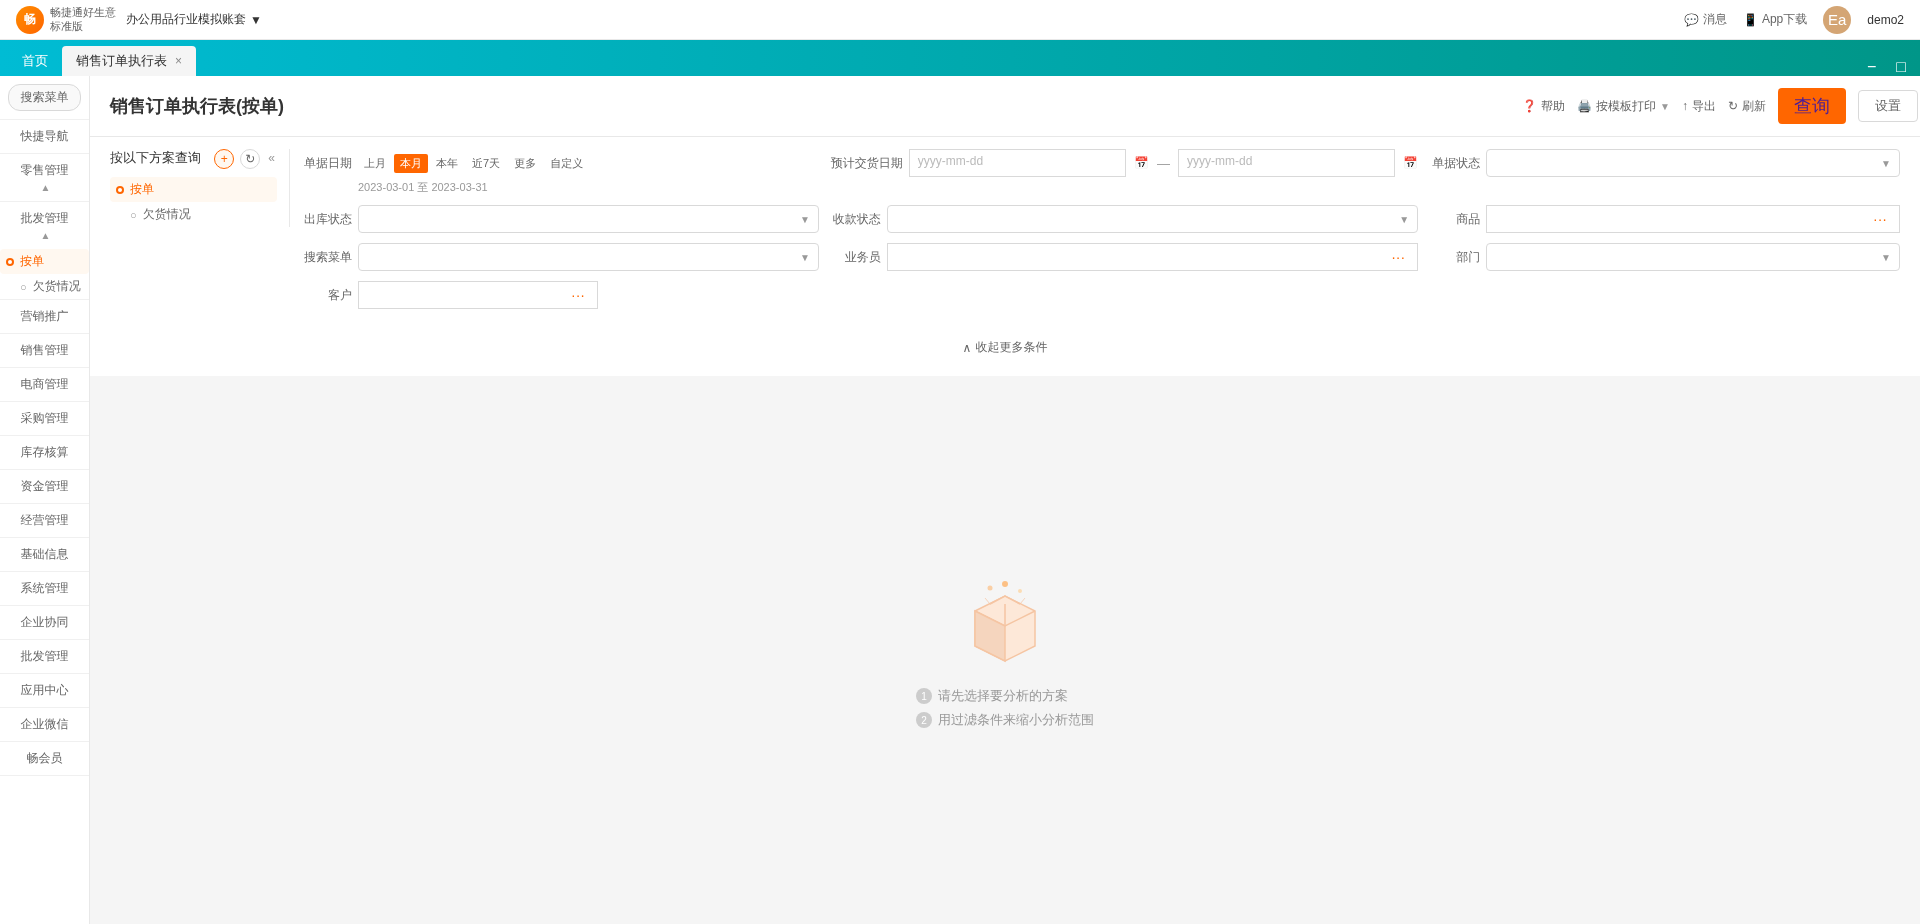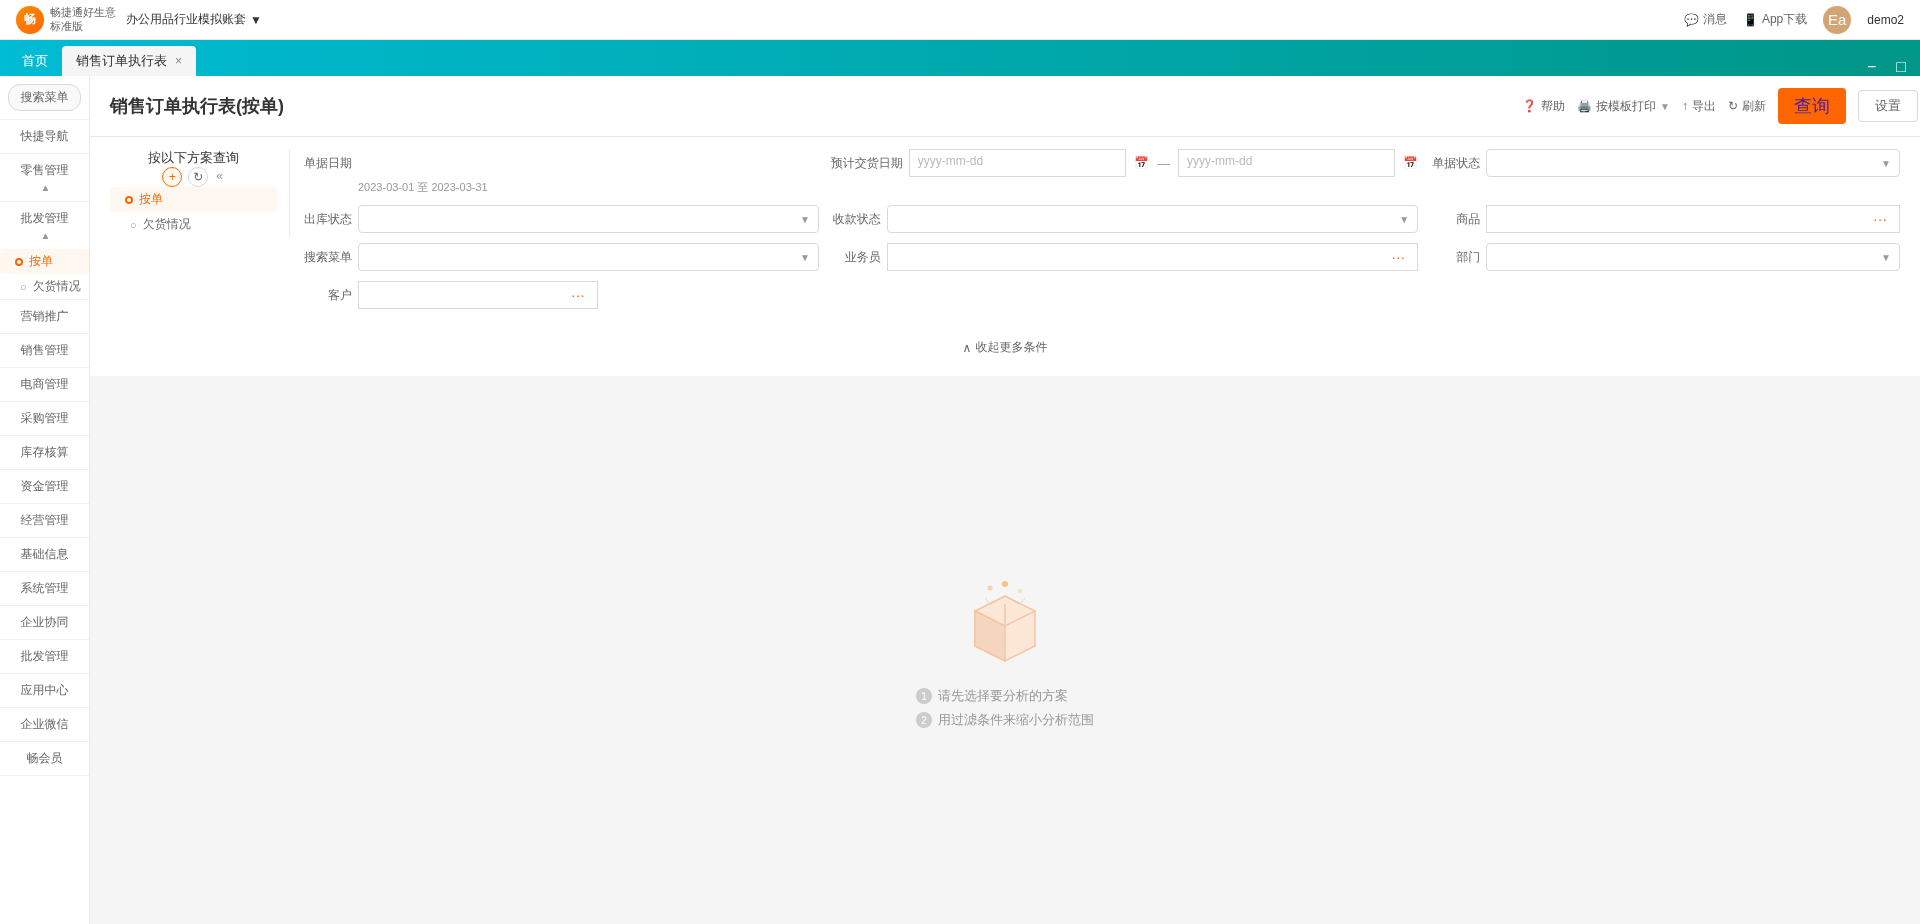--- a/index.html
+++ b/index.html
@@ -170,32 +170,32 @@
     }
 
     
     .left-filter-panel {
       width: 180px;
       border-right: 1px solid #e8e8e8;
       padding-right: 12px;
       margin-right: 12px;
     }
     .left-panel-header {
-      display: flex; align-items: center; justify-content: space-between;  flex-direction: column;
+      display: flex; align-items: flex-start; justify-content: space-between; margin-bottom: 8px;
     }
     .left-panel-title { font-size: 13px; color: #333; font-weight: 500; }
     .left-panel-actions { display: flex; gap: 6px; }
     .icon-btn {
       width: 20px; height: 20px; display: flex; align-items: center; justify-content: center;
       border: 1px solid #d9d9d9; border-radius: 50%; font-size: 12px; color: #666; cursor: pointer;
     }
     .icon-btn.orange { color: #ff6600; border-color: #ff6600; background: #fff8f0; }
     .btn-arrow { font-size: 12px; color: #999; cursor: pointer; padding: 2px; }
     .scheme-item {
-      display: flex; align-items: center; gap: 6px; padding: 4px 15px; border-radius: 4px; cursor: pointer;
+      display: flex; align-items: center; gap: 6px; padding: 4px 6px; border-radius: 4px; cursor: pointer;
     }
     .scheme-item.active { background: #fff8f0; }
     .scheme-dot { width: 8px; height: 8px; border-radius: 50%; background: #ff6600; display: flex; align-items: center; justify-content: center; }
     .scheme-dot-inner { width: 4px; height: 4px; border-radius: 50%; background: #fff; }
     .scheme-label { font-size: 12px; color: #ff6600; }
     .sub-scheme-item {
       display: flex; align-items: center; gap: 6px; padding: 4px 6px 4px 20px; cursor: pointer;
     }
     .sub-scheme-icon { font-size: 11px; color: #999; }
     .sub-scheme-label { font-size: 12px; color: #666; }
@@ -483,20 +483,30 @@
             <span class="sub-scheme-label">欠货情况</span>
           </div>
         </div>
 
         <div class="filter-fields">
 
           <div class="filter-fields-row">
 
             <div class="filter-field" style="flex:2.2">
               <span class="filter-label">单据日期</span>
+              <div class="filter-control">
+                <div class="date-tabs">
+                  <span class="date-tab">上月</span>
+                  <span class="date-tab active">本月</span>
+                  <span class="date-tab">本年</span>
+                  <span class="date-tab">近7天</span>
+                  <span class="date-tab">更多</span>
+                  <span class="date-tab">自定义</span>
+                </div>
+              </div>
             </div>
 
             <div class="filter-field" style="flex:2.5">
               <span class="filter-label">预计交货日期</span>
               <div class="date-input-group">
                 <div class="input-box placeholder">yyyy-mm-dd</div>
                 <span class="calendar-icon">📅</span>
                 <span class="dash-sep">—</span>
                 <div class="input-box placeholder">yyyy-mm-dd</div>
                 <span class="calendar-icon">📅</span>

